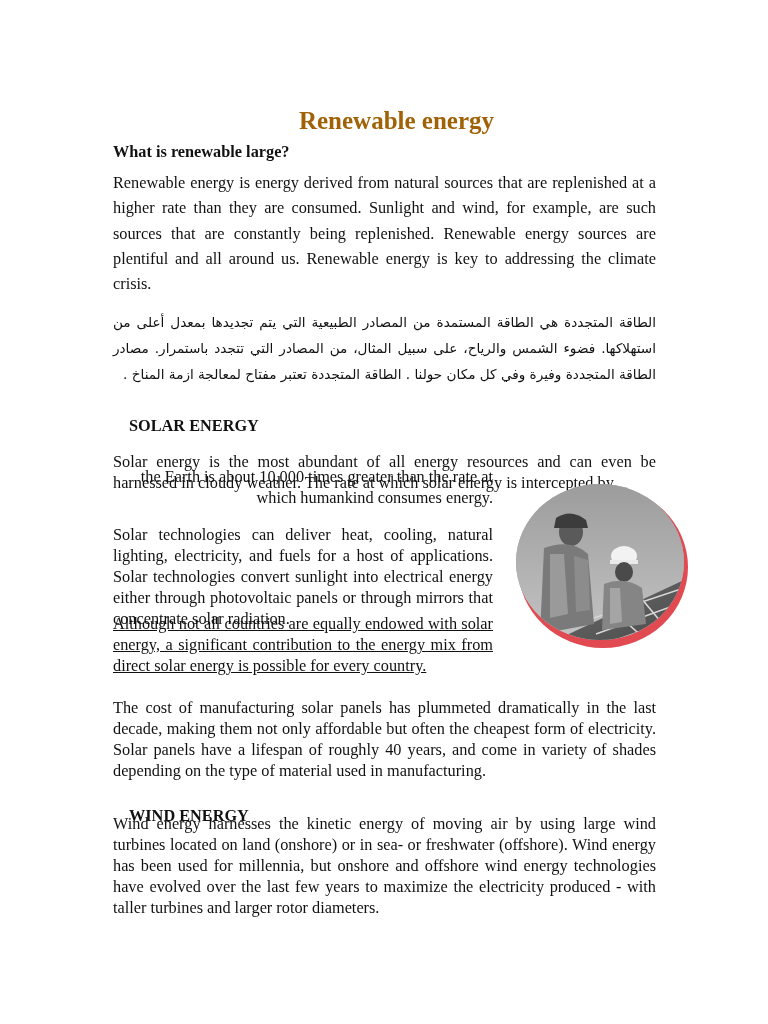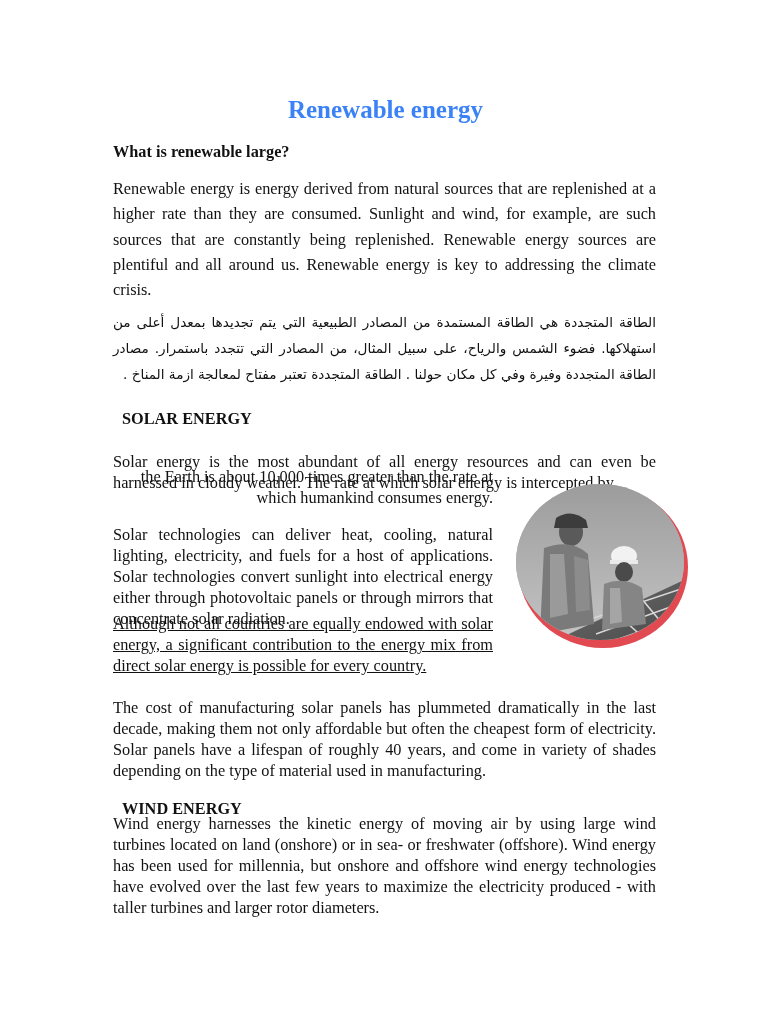--- a/index.html
+++ b/index.html
@@ -22,36 +22,36 @@
       width: 543px;
     }
     .title {
       position: absolute;
       top: 93px;
       left: 0;
       width: 543px;
       text-align: center;
       font-weight: bold;
       font-size: 25px;
-      color: #3b82f6;
-      margin: 1px;
+      color: #a16207;
+      margin: 12px;
       line-height: 32px;
     }
     .h-q {
       position: absolute;
       top: 141px;
       left: 0;
       font-weight: bold;
       font-size: 16.3px;
       margin: 0;
       line-height: 22px;
     }
     .p-intro {
       position: absolute;
-      top: 176px;
+      top: 170px;
       left: 0;
       width: 543px;
       font-size: 16.3px;
       line-height: 25.3px;
       text-align: justify;
       margin: 0;
     }
     .p-arabic {
       position: absolute;
       top: 309px;
@@ -62,21 +62,21 @@
       line-height: 26px;
       direction: rtl;
       text-align: justify;
       margin: 0;
     }
     .h-section {
       position: absolute;
       left: 0;
       font-weight: bold;
       font-size: 16.3px;
-      margin: 9px;
+      margin: 16px;
       line-height: 22px;
     }
     .h-solar { top: 399px; }
     .h-wind { top: 789px; }
     .p-body {
       position: absolute;
       left: 0;
       font-size: 16.3px;
       line-height: 21px;
       text-align: justify;

